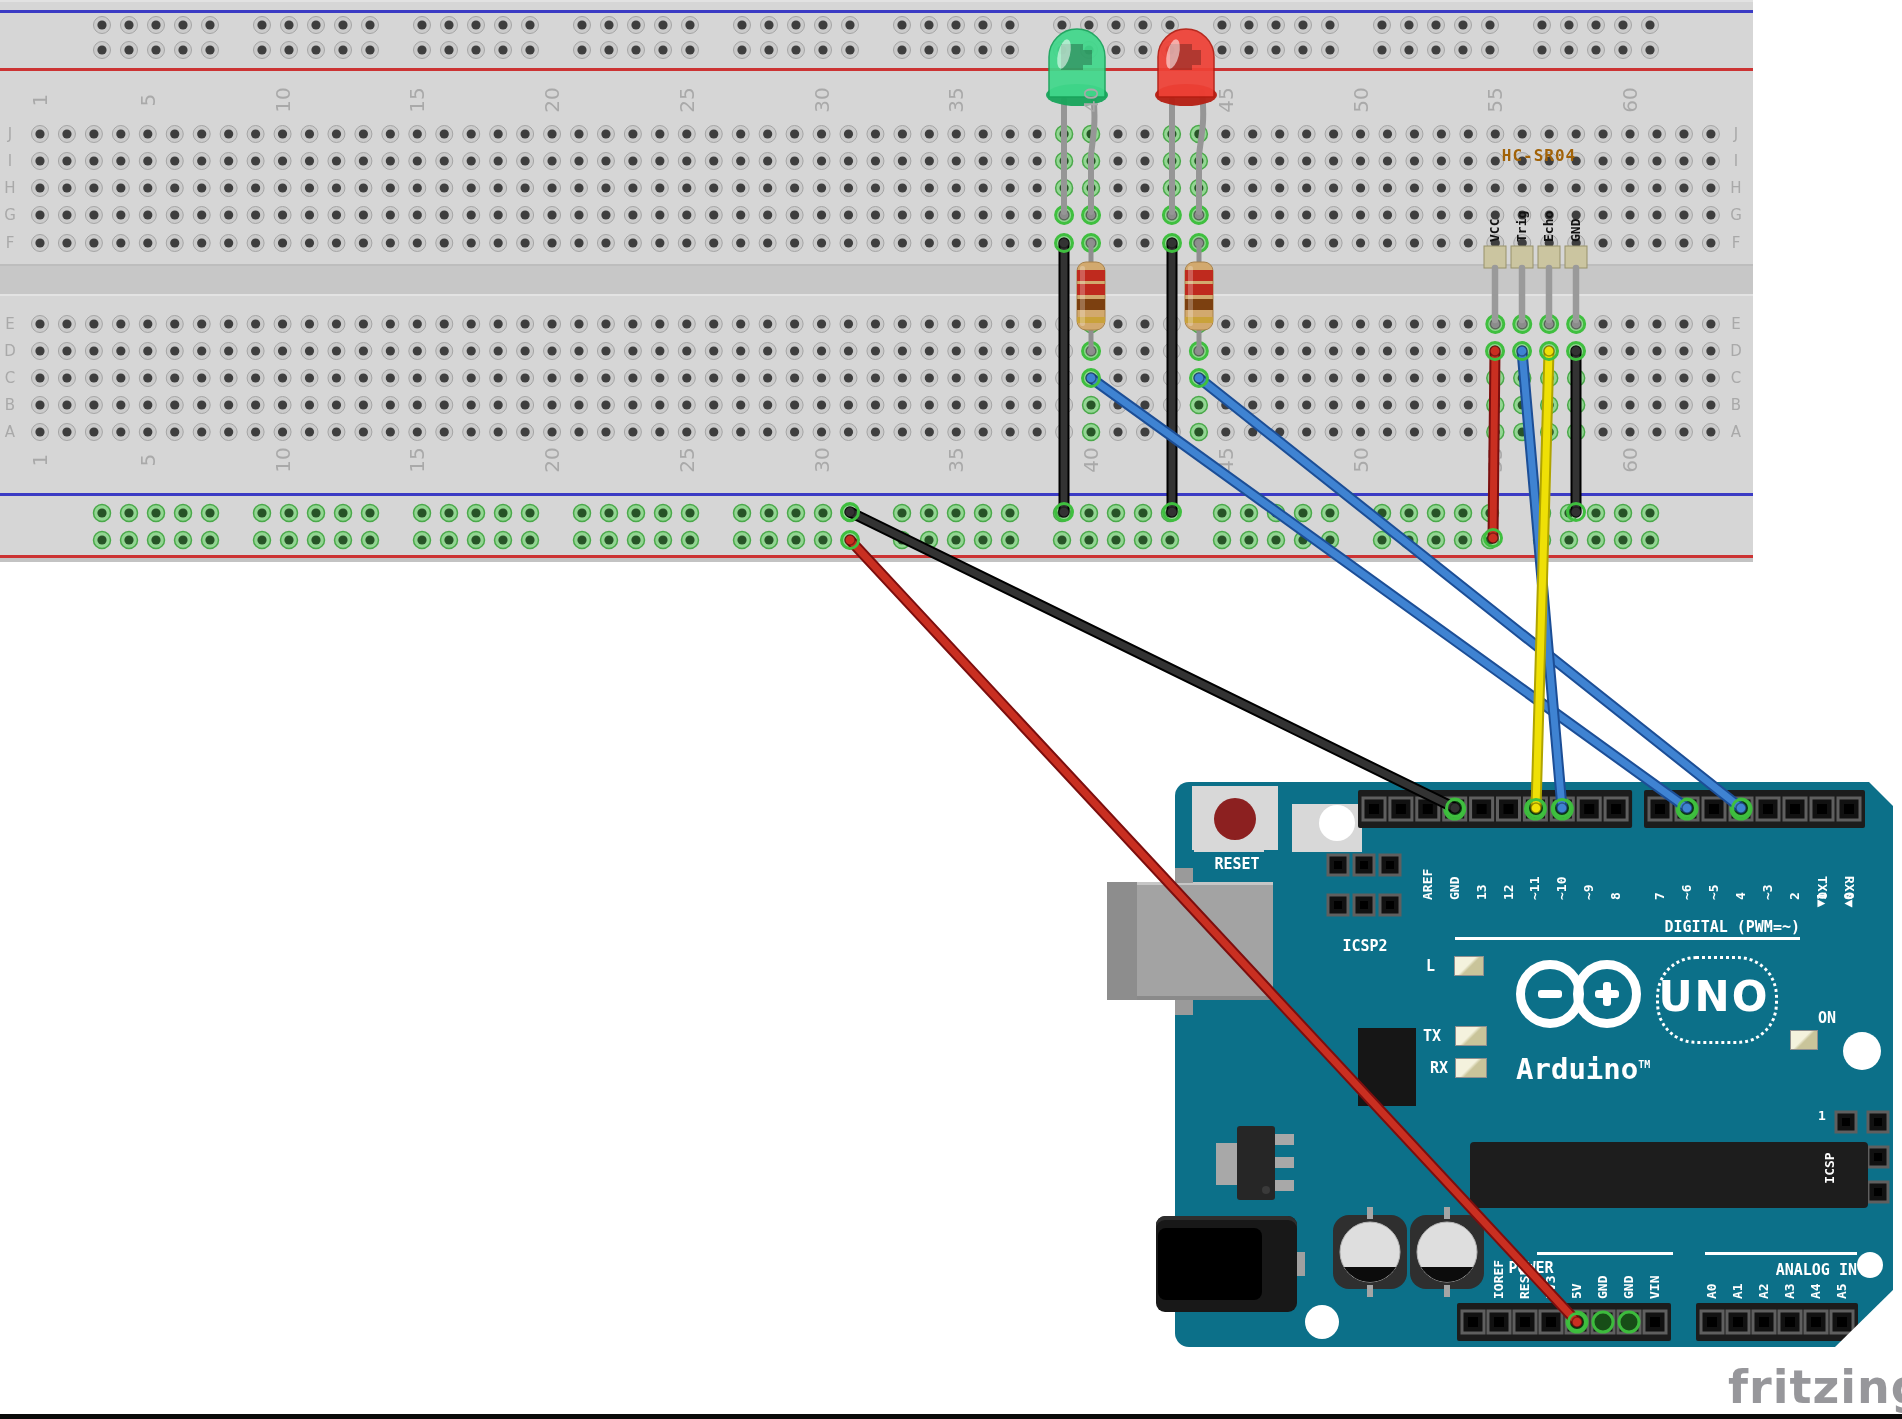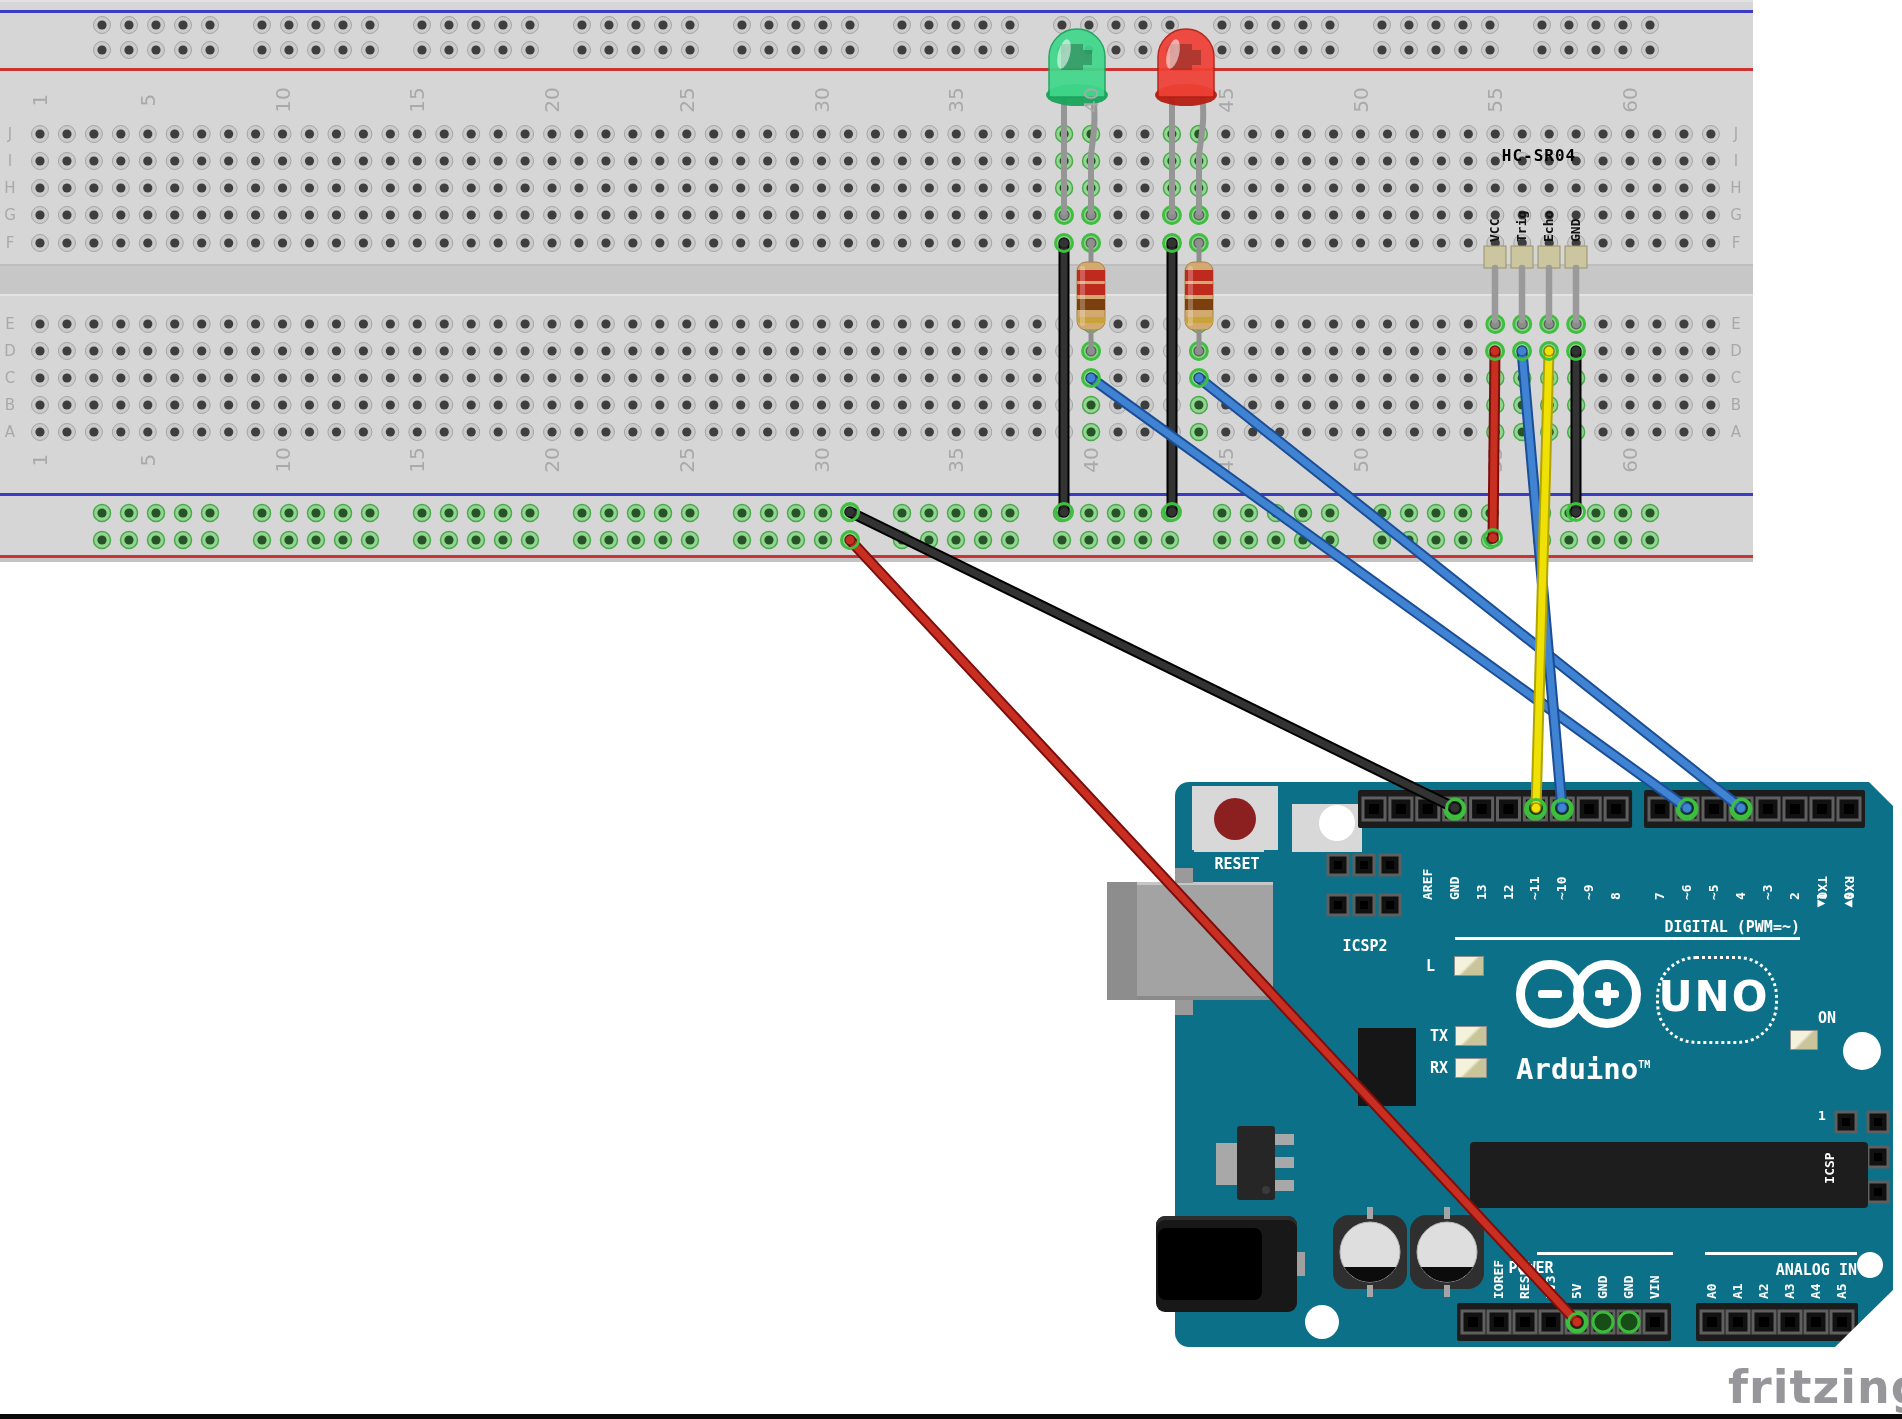--- a/index.html
+++ b/index.html
@@ -3719,31 +3719,31 @@
       <polygon points="1834,1348 1895,1348 1895,1288" fill="#fff"></polygon>
       <polygon points="1868,781 1895,781 1895,808" fill="#fff"></polygon>
     </svg>
 
   <div id="labels">
 
     <span class="cap-txt" style="left:1197px;top:855px;width:80px;text-align:center">RESET</span>
     <span class="cap-txt" style="left:1325px;top:937px;width:80px;text-align:center">ICSP2</span>
     <span class="cap-txt" style="left:1600px;top:918px;width:200px;text-align:right">DIGITAL (PWM=~)</span>
     <span class="cap-txt" style="left:1426px;top:957px;width:16px">L</span>
-    <span class="cap-txt" style="left:1416px;top:1027px;width:32px;text-align:right">TX</span>
+    <span class="cap-txt" style="left:1416px;top:1027px;width:32px;text-align:center">TX</span>
     <span class="cap-txt" style="left:1416px;top:1059px;width:32px;text-align:right">RX</span>
     <span class="cap-txt" style="left:1818px;top:1009px;width:40px">ON</span>
     <span class="brand" style="left:1516px;top:1052px"><i style="font-style:normal">Arduino</i><sup>TM</sup></span>
     <span class="uno-txt" style="left:1656px;top:972px">UNO</span>
     <span class="cap-txt" style="left:1481px;top:1259px;width:100px;text-align:center">POWER</span>
     <span class="cap-txt" style="left:1707px;top:1261px;width:150px;text-align:right">ANALOG IN</span>
     <span class="cap-txt" style="left:1818px;top:1108px;width:14px;font-size:13px">1</span>
     <span class="vlbl" style="left:1795px;top:1161px;text-align:center;width:70px">ICSP</span>
 
-    <span style="left:1459px;top:146px;width:160px;text-align:center;font:bold 16px 'DejaVu Sans Mono',monospace;color:#000000;letter-spacing:1px">HC-SR04</span>
+    <span style="left:1459px;top:146px;width:160px;text-align:center;font:bold 16px 'DejaVu Sans Mono',monospace;color:#a16207;letter-spacing:1px">HC-SR04</span>
   <span class="bbnum" style="left: 18px; top: 90px;">1</span>
       <span class="bbnum" style="left: 18px; top: 450px;">1</span>
       <span class="bbnum" style="left: 125.8px; top: 90px;">5</span>
       <span class="bbnum" style="left: 125.8px; top: 450px;">5</span>
       <span class="bbnum" style="left: 260.55px; top: 90px;">10</span>
       <span class="bbnum" style="left: 260.55px; top: 450px;">10</span>
       <span class="bbnum" style="left: 395.3px; top: 90px;">15</span>
       <span class="bbnum" style="left: 395.3px; top: 450px;">15</span>
       <span class="bbnum" style="left: 530.05px; top: 90px;">20</span>
       <span class="bbnum" style="left: 530.05px; top: 450px;">20</span>

